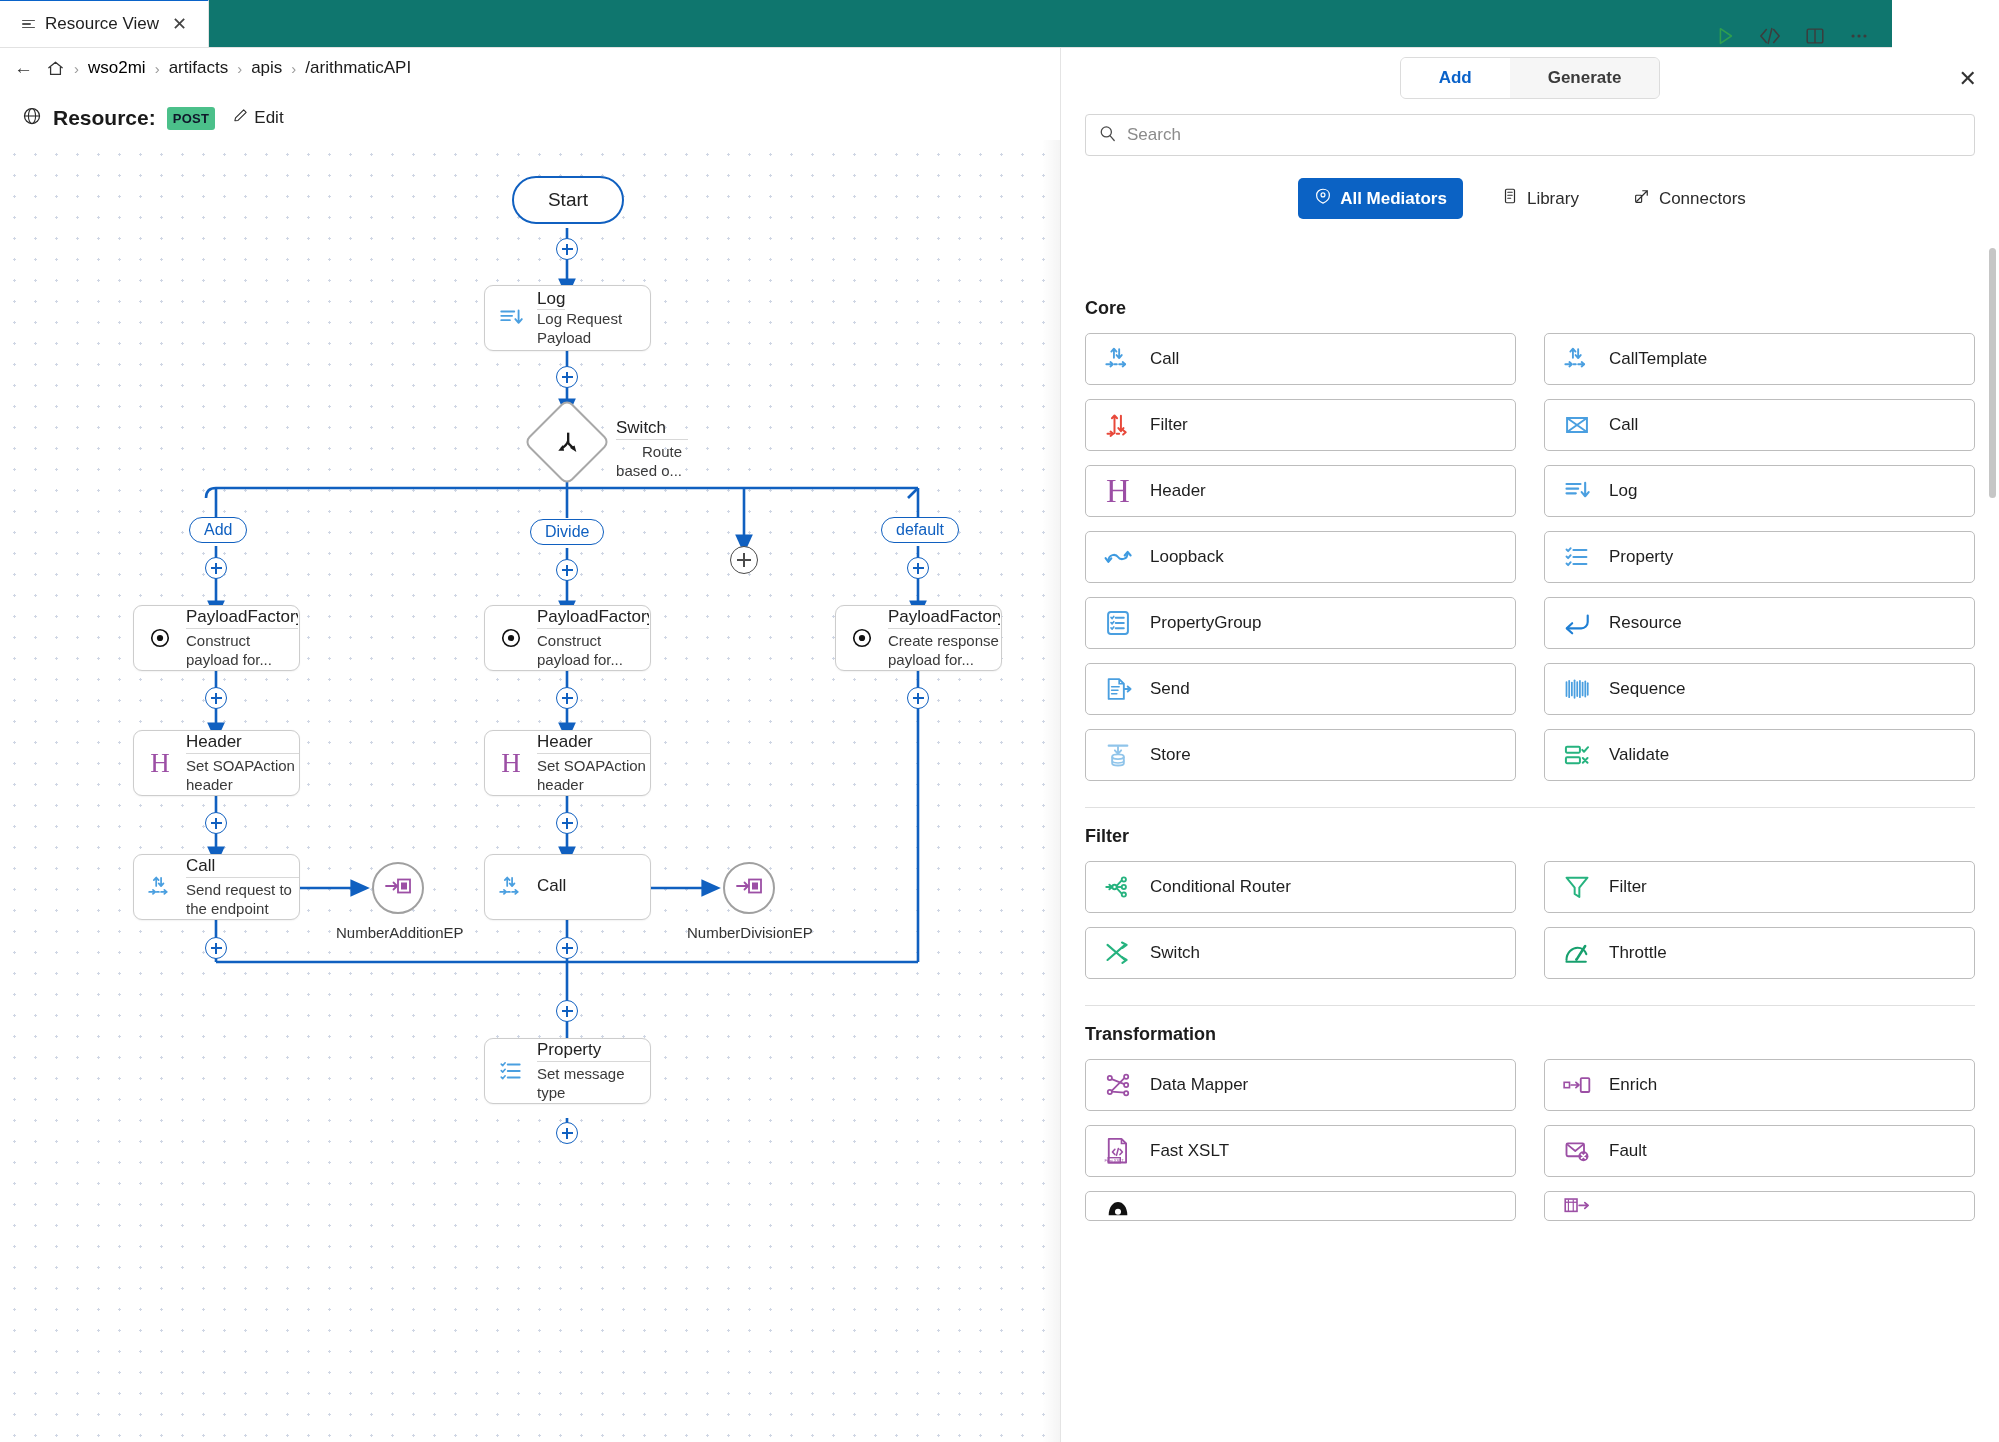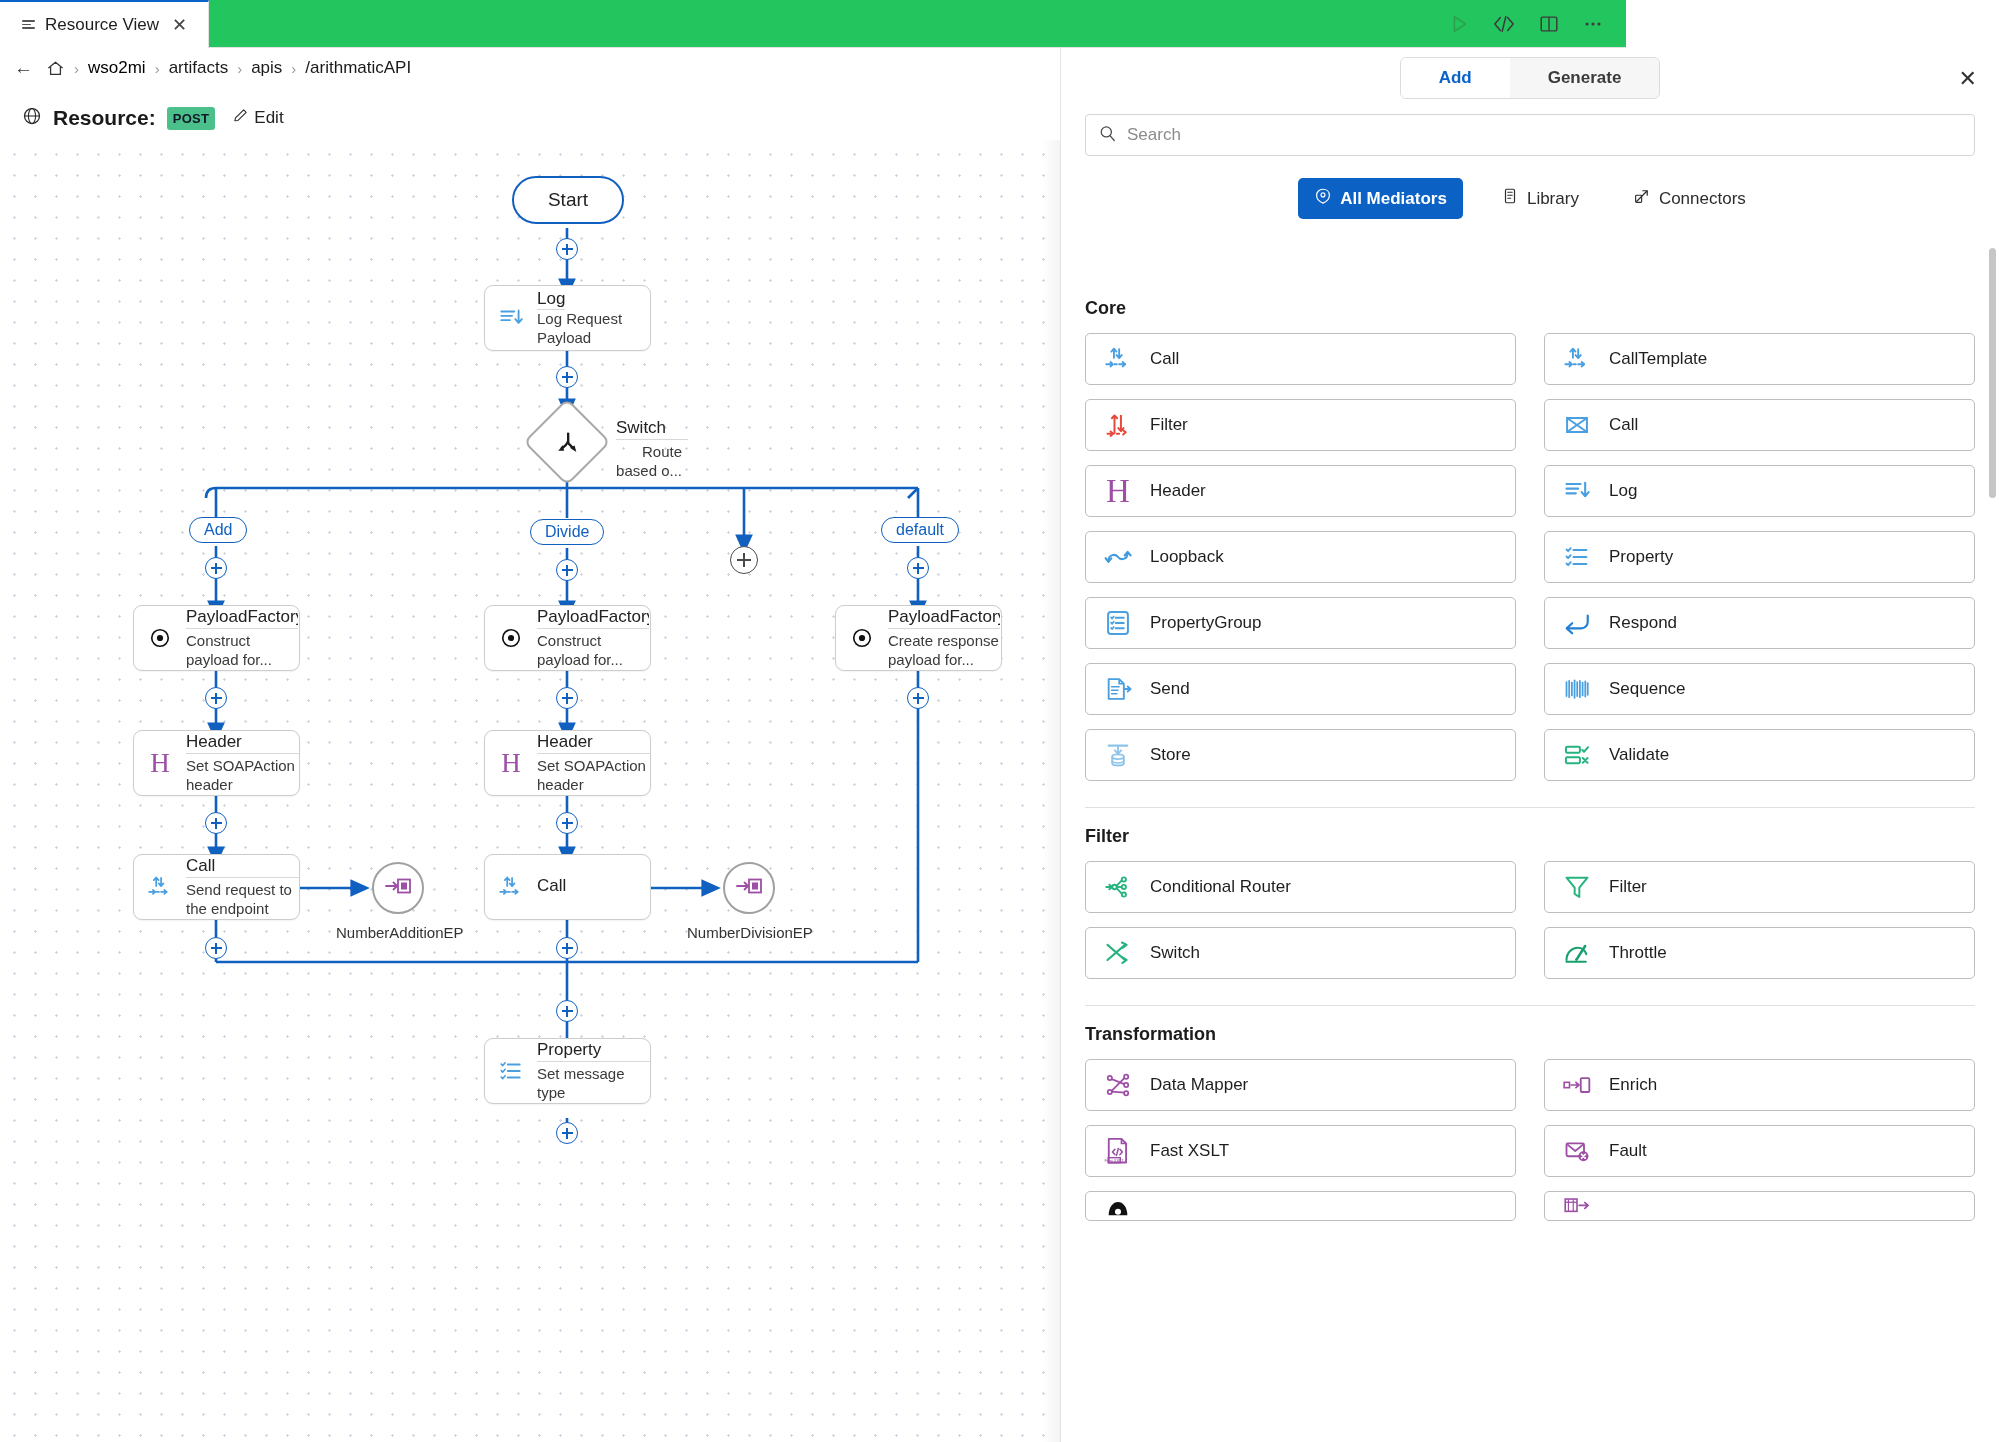--- a/index.html
+++ b/index.html
@@ -6,23 +6,23 @@
   html, body {
     width: 1999px; height: 1442px;
     font-family: "Liberation Sans", sans-serif;
     background: #ffffff;
     overflow: hidden;
   }
   body { position: relative; }
 
   
   .tabbar {
-    position: absolute; left: 0; top: 0; width: 1626px; height: 48px;
-    background: #22c55e; border-bottom: 1px solid #e2e2e2;
-    display: flex; align-items: center;
+    position: absolute; left: 0; top: 0; width: 1892px; height: 48px;
+    background: #0f766e; border-bottom: 1px solid #e2e2e2;
+    display: flex; align-items: flex-end;
   }
   .tab {
     display: flex; align-items: center; gap: 10px;
     padding: 0 18px 0 22px;
     background: #ffffff;
     border-top: 2px solid #0a63c9;
     border-right: 1px solid #e2e2e2;
     height: 48px;
     font-size: 17px; color: #1f1f1f;
     cursor: pointer;
@@ -703,21 +703,21 @@
         <span class="m-label">PropertyGroup</span>
       </div>
 
       <div class="mcard">
         <span class="m-ico">
           <svg width="30" height="28" viewBox="0 0 28 24">
               <path d="M24 5 L24 11 C24 14.4, 21.2 17, 18 17 L5 17" fill="none" stroke="#1f7fd4" stroke-width="2" stroke-linecap="round"></path>
               <path d="M9.5 12.2 L4.4 17 L9.5 21.6" fill="none" stroke="#1f7fd4" stroke-width="2" stroke-linecap="round" stroke-linejoin="round"></path>
             </svg>
         </span>
-        <span class="m-label">Respond</span>
+        <span class="m-label">Resource</span>
       </div>
 
       <div class="mcard">
         <span class="m-ico">
           <svg width="28" height="28" viewBox="0 0 24 24">
               <path d="M4 3.5 H13 L17 7.5 V20.5 H4 Z" fill="none" stroke="#4a9fe0" stroke-width="1.6" stroke-linejoin="round"></path>
               <path d="M13 3.5 V7.5 H17" fill="none" stroke="#4a9fe0" stroke-width="1.4"></path>
               <path d="M6.5 10 H13 M6.5 13 H12 M6.5 16 H11" stroke="#4a9fe0" stroke-width="1.3" stroke-linecap="round"></path>
               <path d="M17.5 12 H22.5 M20.3 9.8 L22.8 12 L20.3 14.2" fill="none" stroke="#4a9fe0" stroke-width="1.6" stroke-linecap="round" stroke-linejoin="round"></path>
             </svg>

